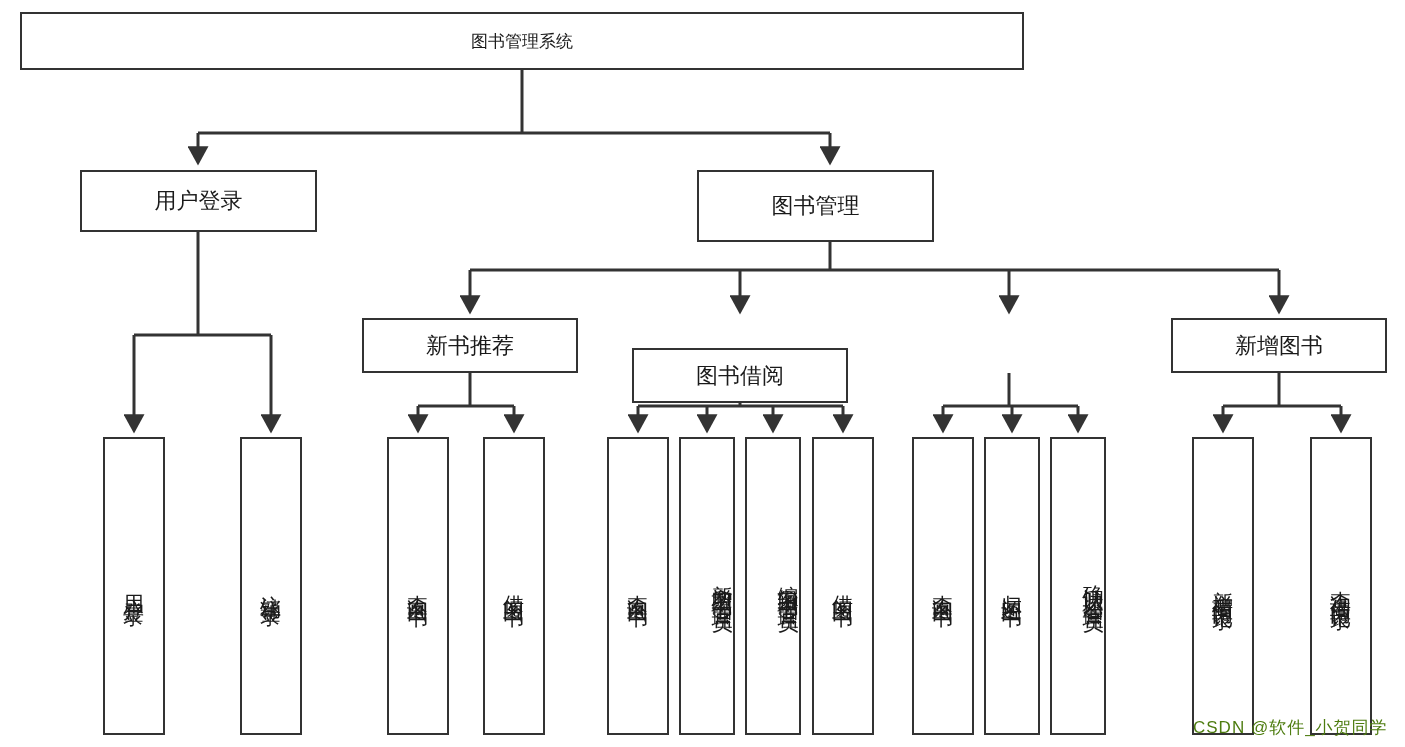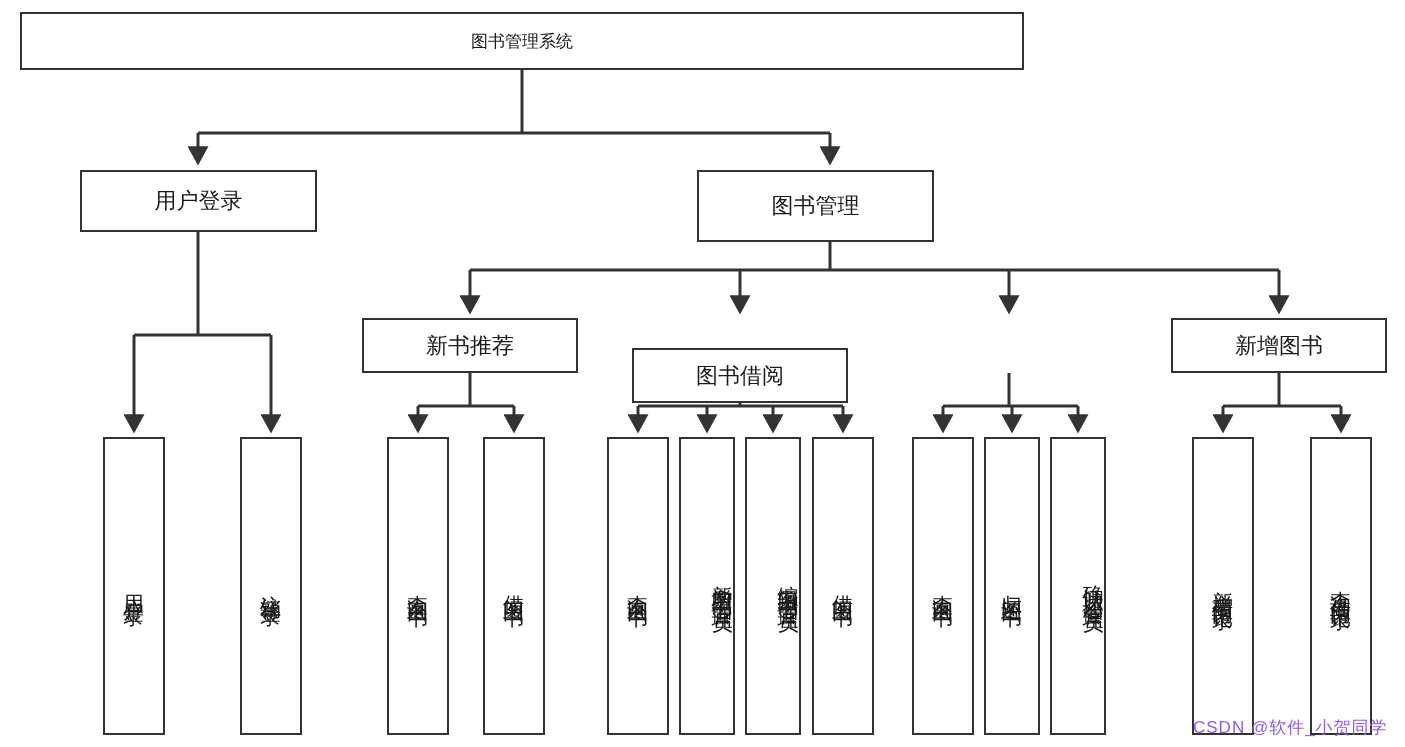--- a/index.html
+++ b/index.html
@@ -52,21 +52,21 @@
   svg.links {
     position: absolute;
     left: 0;
     top: 0;
     width: 1405px;
     height: 747px;
     pointer-events: none;
   }
   .watermark {
     position: absolute;
-    color: #8b5cf6;
+    color: #4d7c0f;
     font-size: 17px;
     letter-spacing: 1px;
     white-space: nowrap;
   }
 </style>
 </head>
 <body>
 
 <div id="canvas">
 

